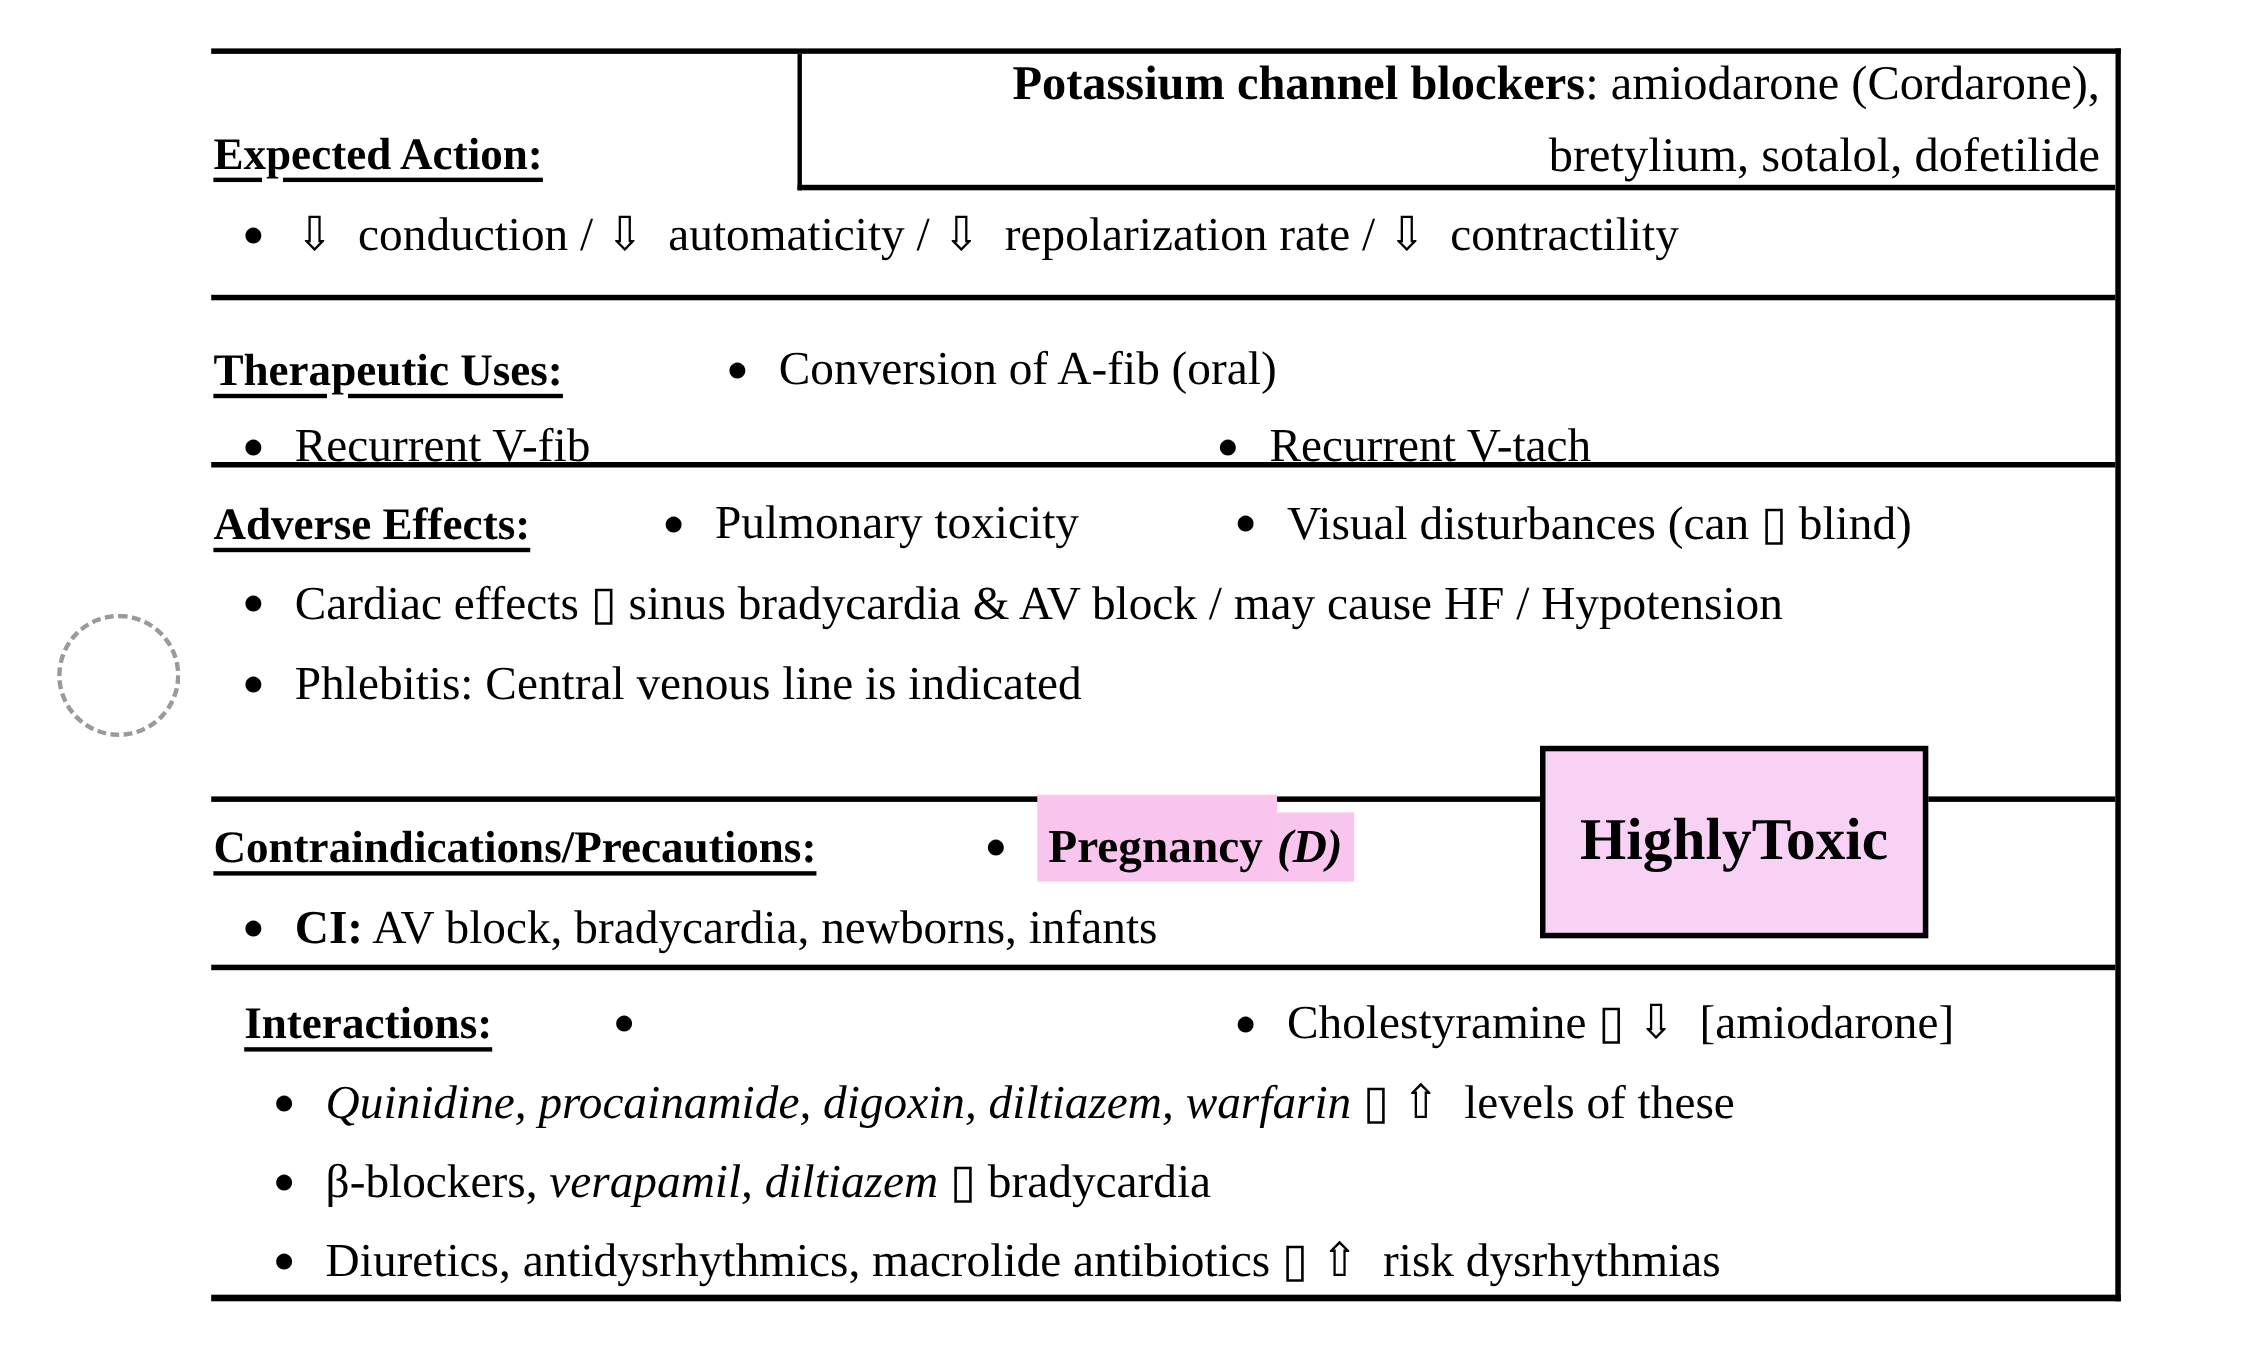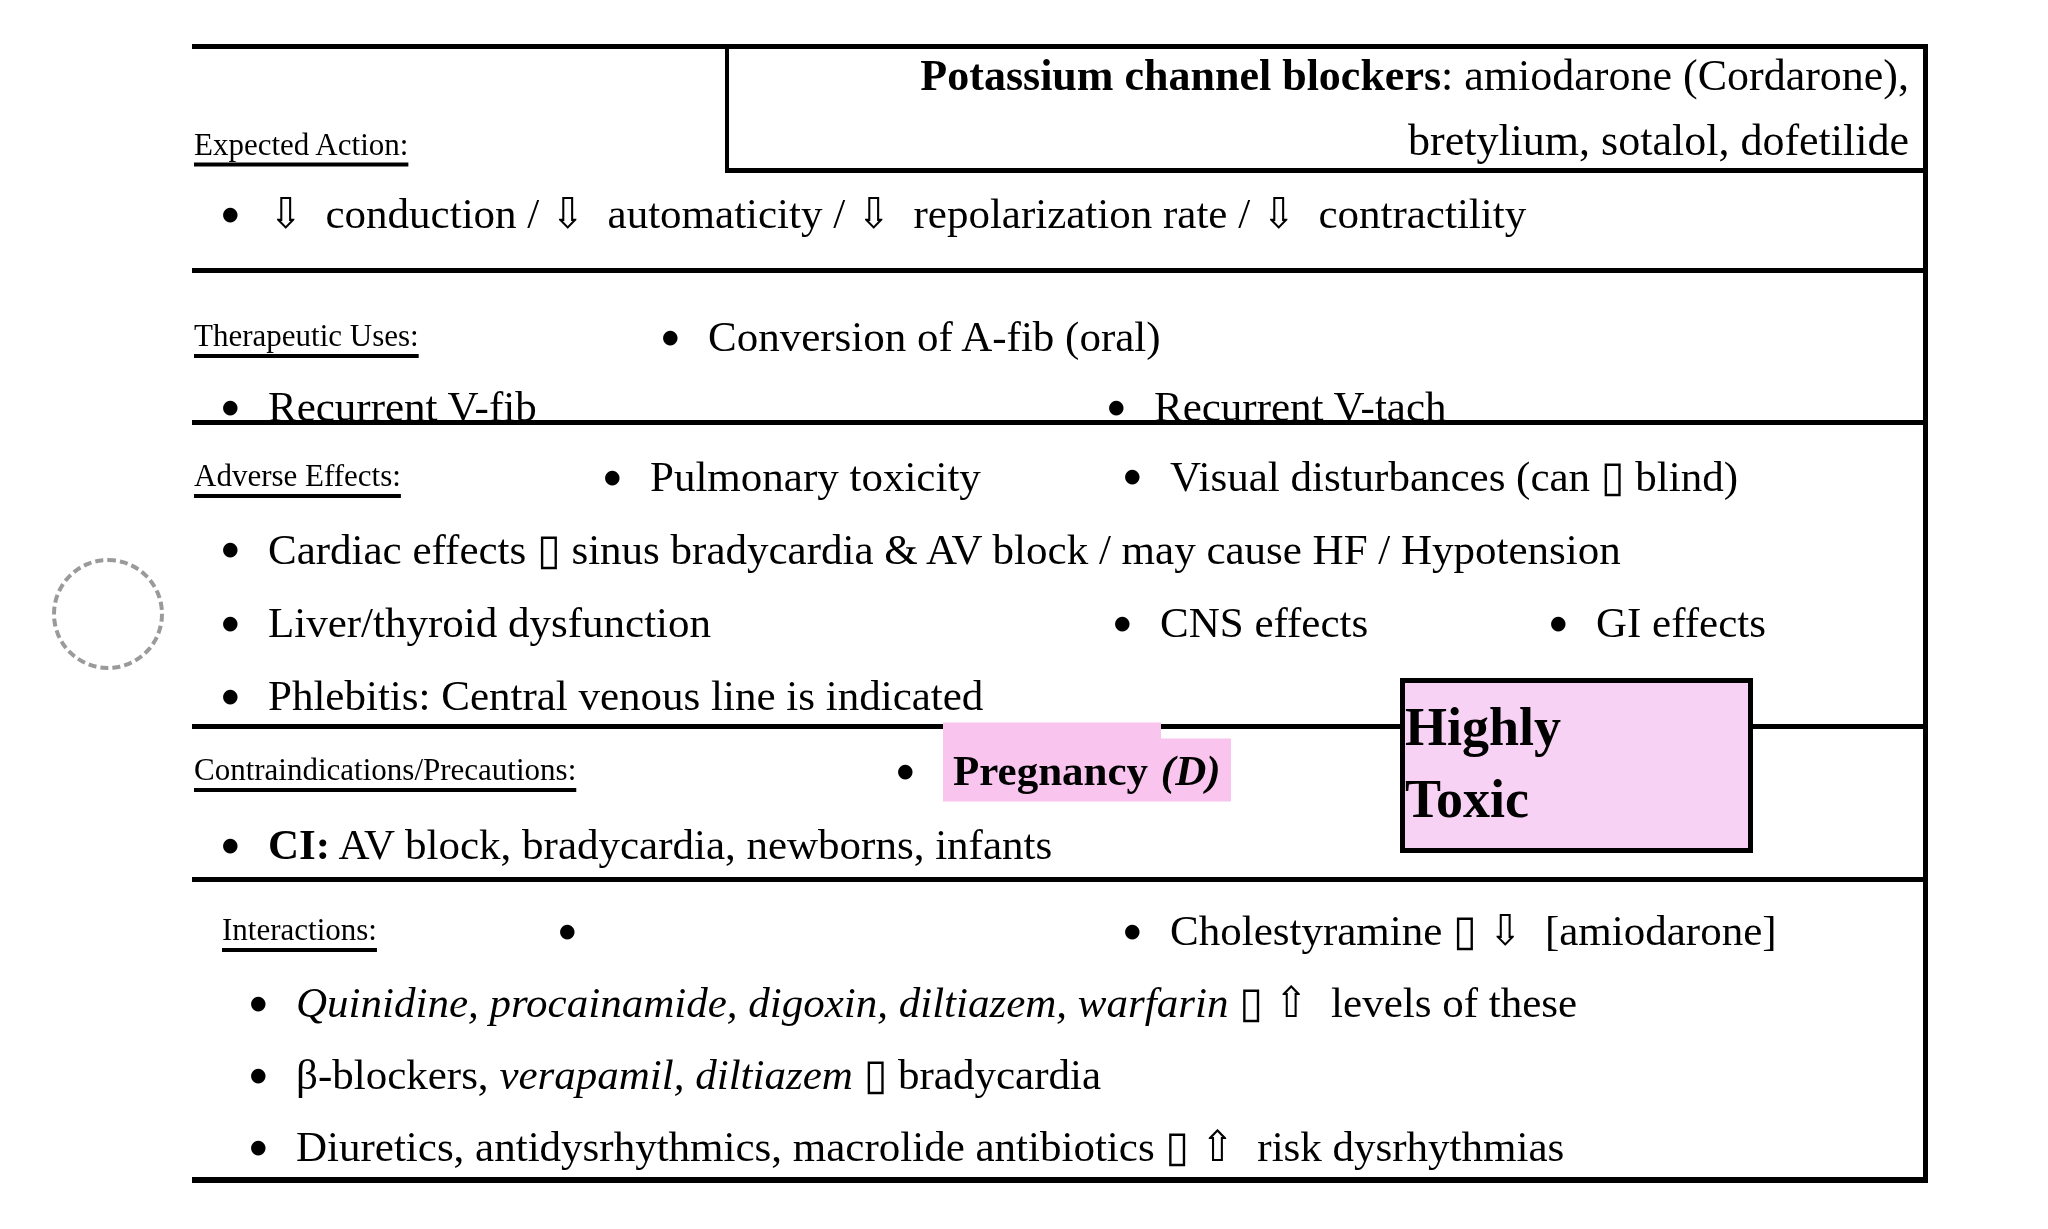--- a/index.html
+++ b/index.html
@@ -30,21 +30,21 @@
     display:inline-flex;align-items:center;white-space:nowrap;
   }
   .seg{white-space:pre;}
   .bullet{width:46px;flex:0 0 46px;font-size:19px;line-height:1;font-family:"DejaVu Sans",sans-serif;}
   .bullet::before{content:"●";}
   
   .s-n{}
   .s-b{font-weight:bold;}
   .s-i{font-style:italic;}
   .s-hd{
-    font-weight:normal;font-size:31px;
+    font-weight:bold;font-size:41px;
     text-decoration:underline;text-decoration-thickness:4px;text-underline-offset:8px;
   }
   .s-hlb{font-weight:bold;background:var(--highlight,#f9c4ee);padding:24px 2px 8px 10px;}
   .s-hlbi{font-weight:bold;font-style:italic;background:var(--highlight,#f9c4ee);padding:8px 10px 8px 0;}
   
   .rowA{height:219px;}
   .strip{position:relative;height:124px;}
   .ea-heading{position:absolute;left:2px;top:91px;transform:translateY(-50%);white-space:nowrap;}
   .drug-box{
     position:absolute;left:533px;right:0;top:0;height:124px;
@@ -60,21 +60,21 @@
   .rowC{height:304px;padding-top:14px;}
   .rowC .line{height:73px;}
   .rowD{height:153px;padding-top:4px;}
   .rowD .line{height:74px;}
   .rowE{height:300px;padding-top:12px;}
   .rowE .line{height:72px;margin-left:28px;}
   
   .toxic{
     position:absolute;left:1208px;top:629px;width:353px;height:175px;
     background:var(--toxic_fill,#f8d2f4);border:5px solid #000;box-sizing:border-box;
-    display:flex;flex-direction:column;justify-content:center;align-items:flex-start;
+    display:flex;flex-direction:row;justify-content:center;align-items:center;
     font-weight:bold;font-size:54px;line-height:72px;padding-bottom:6px;
     z-index:5;
   }
 </style>
 </head>
 <body>
 
 <div class="page">
 
   <div class="dashed-circle"></div>
@@ -135,34 +135,20 @@
       </div>
       <div class="line">
         <span class="item" style="left:30px">
           <span class="bullet"></span>
           <span><span class="seg s-n">Cardiac effects ▯ sinus bradycardia &amp; AV block / may cause HF / Hypotension</span></span>
         </span>
       </div>
       <div class="line">
         <span class="item" style="left:30px">
           <span class="bullet"></span>
-          <span><span class="seg s-n">Liver/thyroid dysfunction</span></span>
-        </span>
-        <span class="item" style="left:922px">
-          <span class="bullet"></span>
-          <span><span class="seg s-n">CNS effects</span></span>
-        </span>
-        <span class="item" style="left:1358px">
-          <span class="bullet"></span>
-          <span><span class="seg s-n">GI effects</span></span>
-        </span>
-      </div>
-      <div class="line">
-        <span class="item" style="left:30px">
-          <span class="bullet"></span>
           <span><span class="seg s-n">Phlebitis: Central venous line is indicated</span></span>
         </span>
       </div>
     </div>
 
     <div class="row rowD">
       <div class="line">
         <span class="hitem" style="left:2px">
             <span class="seg s-hd">Contraindications/Precautions:</span>
           </span>

